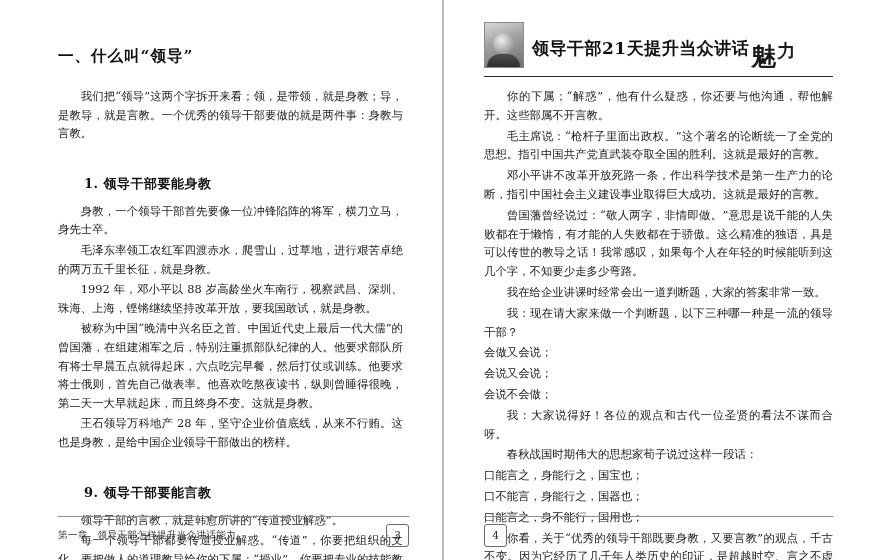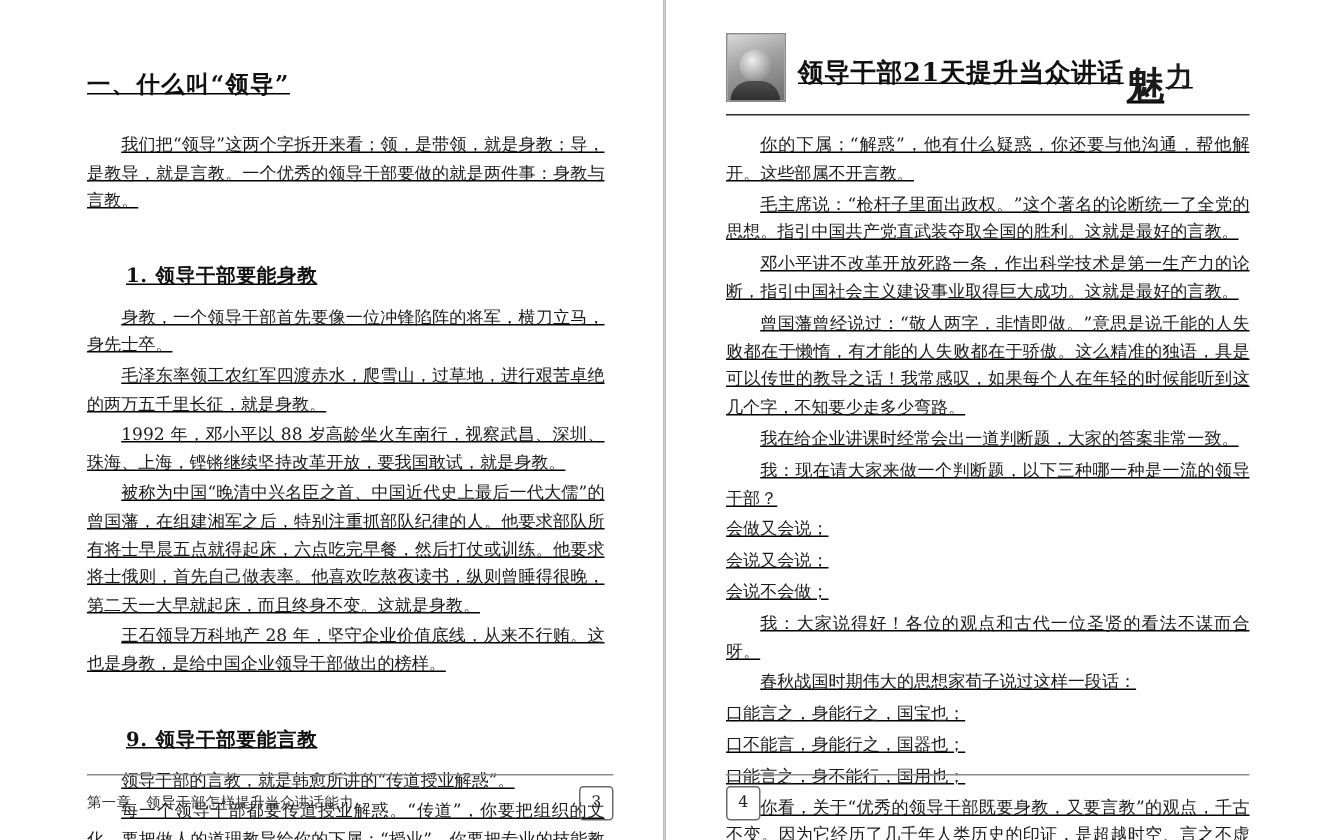--- a/index.html
+++ b/index.html
@@ -17,21 +17,20 @@
     position: relative;
     width: 885px;
     height: 560px;
     display: flex;
   }
   .page {
     position: relative;
     height: 560px;
     box-sizing: border-box;
     background: #ffffff;
-    text-decoration: underline;
   }
   .page-left {
     width: 443px;
     padding: 46px 40px 0 58px;
   }
   .page-right {
     width: 442px;
     padding: 16px 52px 0 40px;
     border-left: 1px solid #b9b9b9;
   }

